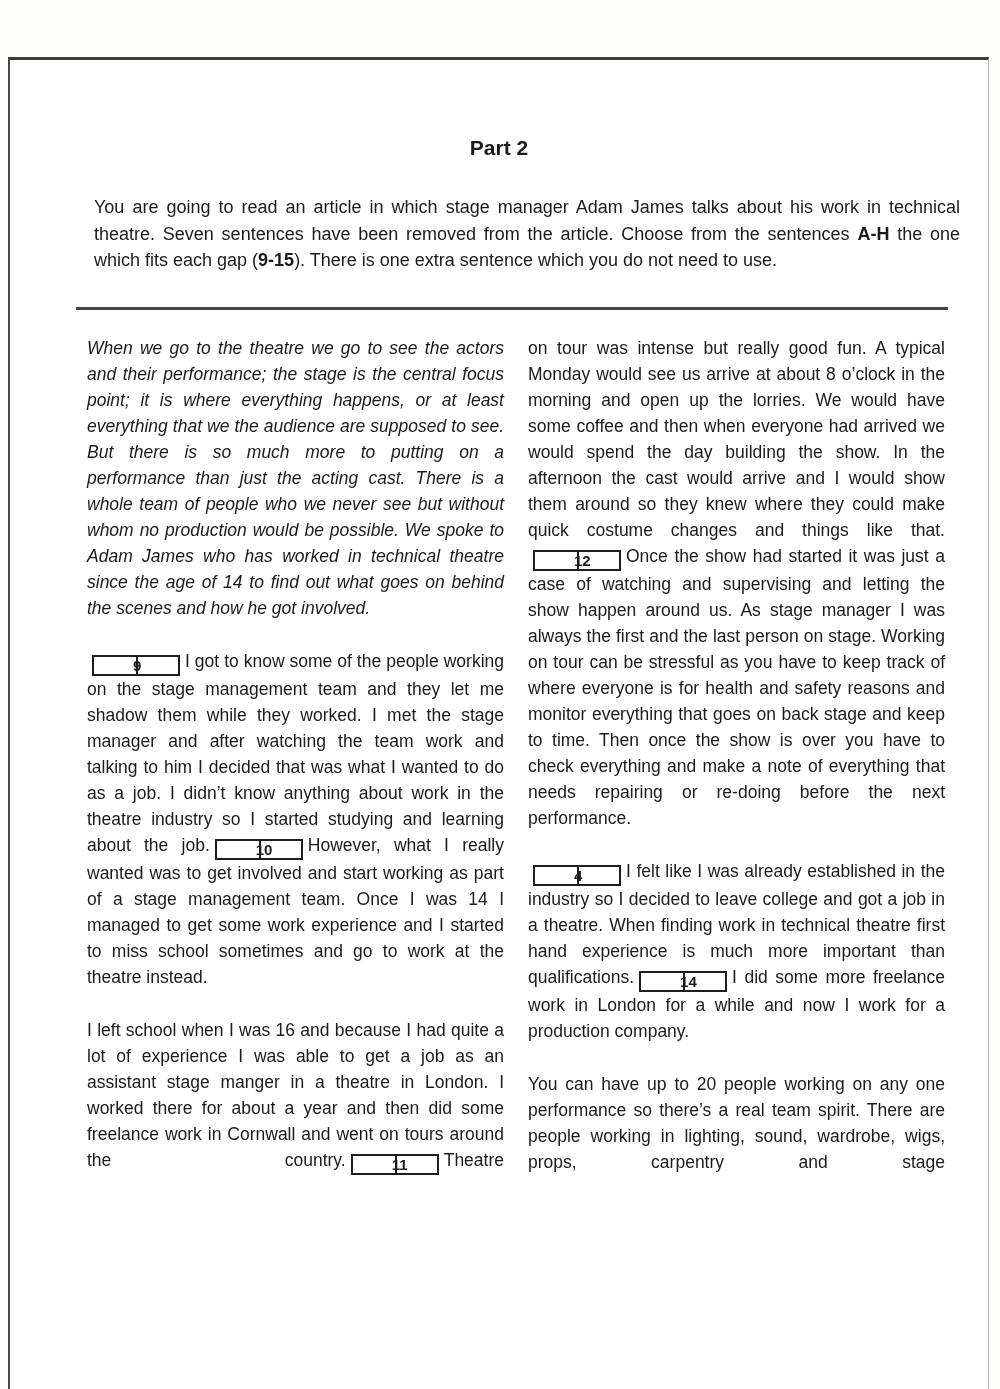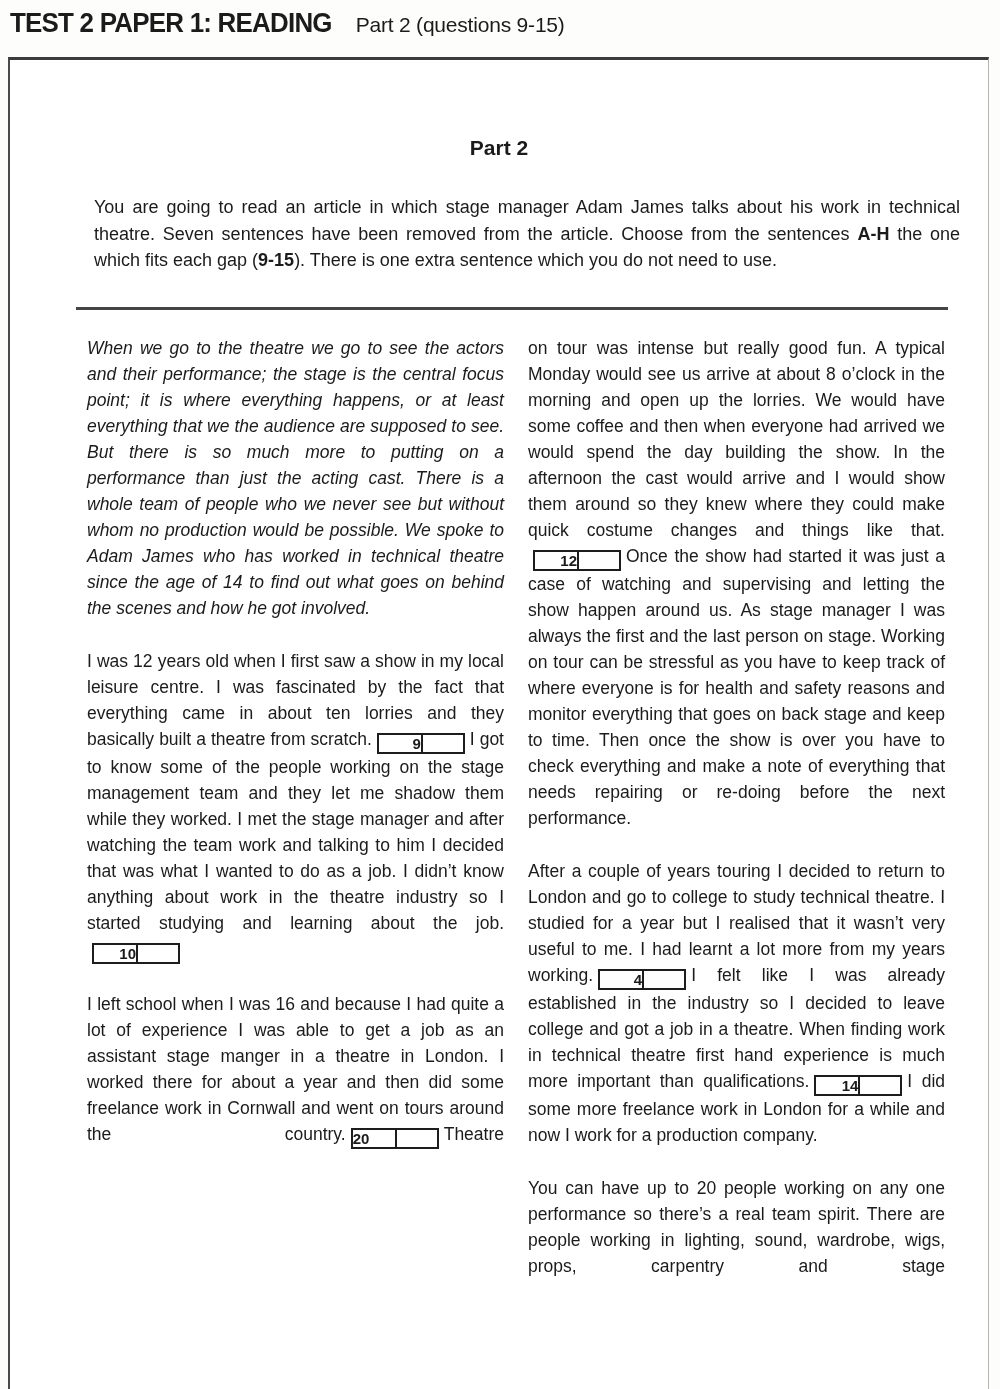--- a/index.html
+++ b/index.html
@@ -74,73 +74,69 @@
   .gapbox{
     display:inline-flex;vertical-align:-4px;
     width:88px;height:21px;box-sizing:border-box;
     border:2px solid #1d1d1d;background:#fff;
     margin:0 5px;
   }
   .gapnum{
     width:44px;box-sizing:border-box;
     border-right:2px solid #1d1d1d;
     font-weight:bold;font-size:15px;line-height:17px;
-    text-align:right;font-style:normal;
+    text-align:center;font-style:normal;padding-left:39px;
   }
   .gapempty{flex:1;}
 </style>
 </head>
 <body>
 
 <div class="page">
 
-  <div class="page-header">
-    <span class="page-title">TEST 2 PAPER 1: READING</span>
-    <span class="page-subtitle">Part 2 (questions 9-15)</span>
-  </div>
 
   <div class="frame">
 
     <h2 class="part-heading">Part 2</h2>
 
     <p class="instructions"><span>You are going to read an article in which stage manager Adam James talks about his work in technical theatre. Seven sentences have been removed from the article. Choose from the sentences </span><span class="bold">A-H</span><span> the one which fits each gap (</span><span class="bold">9-15</span><span>). There is one extra sentence which you do not need to use.</span></p>
 
 
     <hr class="rule">
 
 
     <div class="columns">
 
       <div class="col">
 
         <p class="para intro-italic">When we go to the theatre we go to see the actors and their performance; the stage is the central focus point; it is where everything happens, or at least everything that we the audience are supposed to see. But there is so much more to putting on a performance than just the acting cast. There is a whole team of people who we never see but without whom no production would be possible. We spoke to Adam James who has worked in technical theatre since the age of 14 to find out what goes on behind the scenes and how he got involved.</p>
 
-        <p class="para"><span>I was 12 years old when I first saw a show in my local leisure centre. I was fascinated by the fact that everything came in about ten lorries and they basically built a theatre from scratch.</span><span class="gapbox">
+        <p class="para"><span class="gapbox">
               <span class="gapnum">9</span>
               <span class="gapempty"></span>
             </span><span>I got to know some of the people working on the stage management team and they let me shadow them while they worked. I met the stage manager and after watching the team work and talking to him I decided that was what I wanted to do as a job. I didn’t know anything about work in the theatre industry so I started studying and learning about the job.</span><span class="gapbox">
               <span class="gapnum">10</span>
               <span class="gapempty"></span>
-            </span></p>
+            </span><span>However, what I really wanted was to get involved and start working as part of a stage management team. Once I was 14 I managed to get some work experience and I started to miss school sometimes and go to work at the theatre instead.</span></p>
 
         <p class="para last-justify"><span>I left school when I was 16 and because I had quite a lot of experience I was able to get a job as an assistant stage manger in a theatre in London. I worked there for about a year and then did some freelance work in Cornwall and went on tours around the country.</span><span class="gapbox">
-              <span class="gapnum">20</span>
+              <span class="gapnum">11</span>
               <span class="gapempty"></span>
             </span><span>Theatre</span></p>
 
       </div>
 
       <div class="col">
 
         <p class="para"><span>on tour was intense but really good fun. A typical Monday would see us arrive at about 8 o’clock in the morning and open up the lorries. We would have some coffee and then when everyone had arrived we would spend the day building the show. In the afternoon the cast would arrive and I would show them around so they knew where they could make quick costume changes and things like that.</span><span class="gapbox">
               <span class="gapnum">12</span>
               <span class="gapempty"></span>
             </span><span>Once the show had started it was just a case of watching and supervising and letting the show happen around us. As stage manager I was always the first and the last person on stage. Working on tour can be stressful as you have to keep track of where everyone is for health and safety reasons and monitor everything that goes on back stage and keep to time. Then once the show is over you have to check everything and make a note of everything that needs repairing or re-doing before the next performance.</span></p>
 
-        <p class="para"><span>After a couple of years touring I decided to return to London and go to college to study technical theatre. I studied for a year but I realised that it wasn’t very useful to me. I had learnt a lot more from my years working.</span><span class="gapbox">
+        <p class="para"><span class="gapbox">
               <span class="gapnum">4</span>
               <span class="gapempty"></span>
             </span><span>I felt like I was already established in the industry so I decided to leave college and got a job in a theatre. When finding work in technical theatre first hand experience is much more important than qualifications.</span><span class="gapbox">
               <span class="gapnum">14</span>
               <span class="gapempty"></span>
             </span><span>I did some more freelance work in London for a while and now I work for a production company.</span></p>
 
         <p class="para last-justify">You can have up to 20 people working on any one performance so there’s a real team spirit. There are people working in lighting, sound, wardrobe, wigs, props, carpentry and stage</p>
 
       </div>

